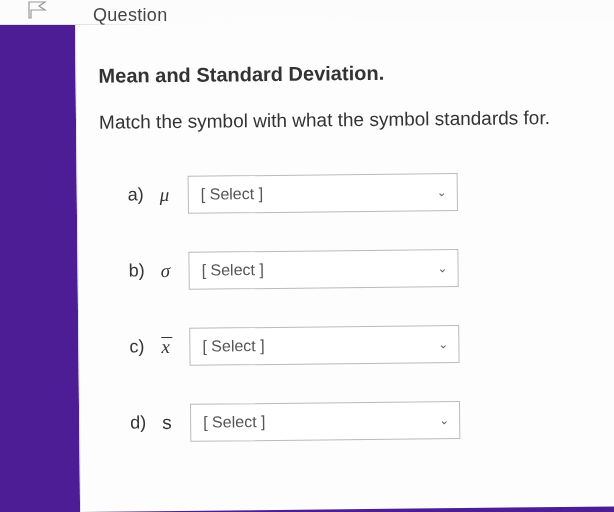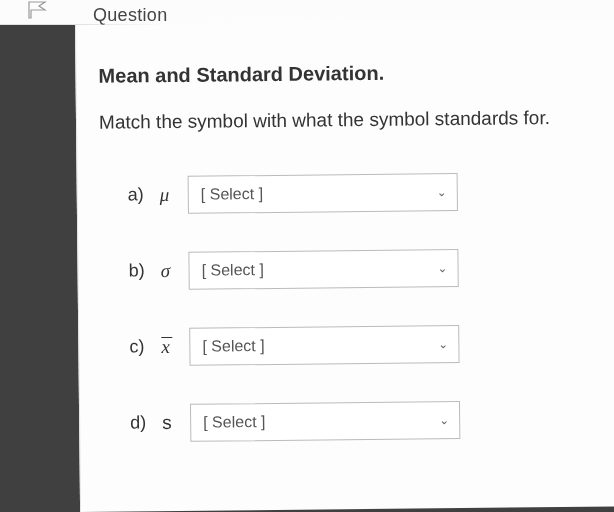--- a/index.html
+++ b/index.html
@@ -7,21 +7,21 @@
       font-family: 'Segoe UI', Arial, sans-serif;
       background: #f5f5f5;
       width: 614px;
       height: 512px;
       overflow: hidden;
       position: relative;
     }
     .page-bg {
       position: absolute;
       inset: 0;
-      background: #404040;
+      background: #4c1d95;
     }
     .top-fragment {
       position: absolute;
       top: 0;
       left: 0;
       right: 0;
       height: 25px;
       background: #fcfcfc;
       border-bottom: 1px solid #e0e0e0;
       display: flex;

